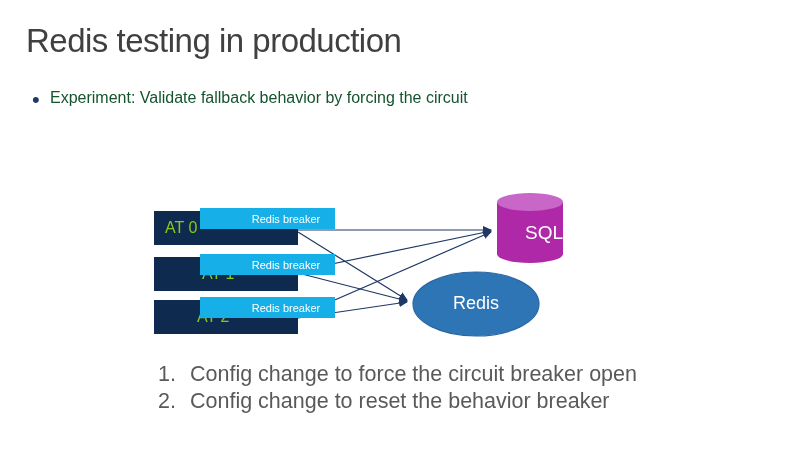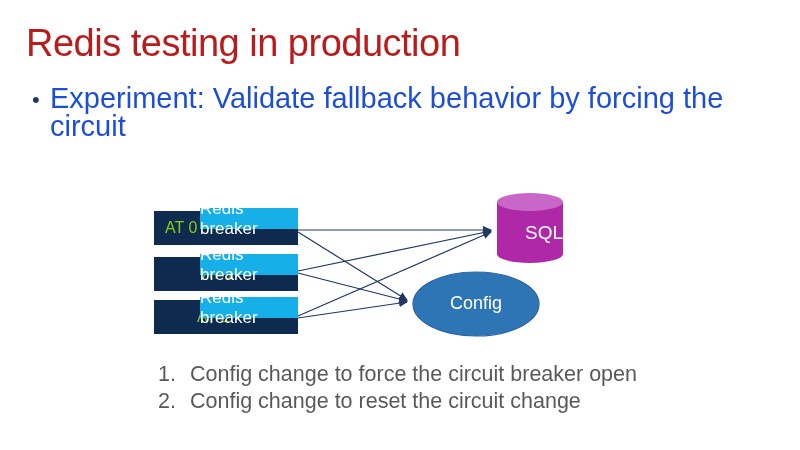--- a/index.html
+++ b/index.html
@@ -5,47 +5,47 @@
   html,body{margin:0;padding:0;background:#fff;}
   .slide{
     position:relative;
     width:800px;height:450px;
     background:#ffffff;
     overflow:hidden;
     font-family:"Liberation Sans", sans-serif;
   }
   .slide-title{
     position:absolute;left:26px;top:22px;
-    font-size:38px;font-weight:300;letter-spacing:-0.5px;
-    color:#b91c1c;
+    font-size:33px;font-weight:300;letter-spacing:-0.5px;
+    color:#404040;
   }
   .bullet-row{position:absolute;left:30px;top:84px;width:740px;}
   .bullet-dot{
     position:absolute;left:2px;top:2px;
     font-size:22px;color:#1F3864;line-height:28px;
   }
   .bullet-text{
     margin-left:20px;
-    font-size:29px;line-height:28px;color:#1d4ed8;
+    font-size:16px;line-height:28px;color:#14532d;
   }
   .bullet-text span{display:block;}
   .diagram-svg{position:absolute;left:0;top:0;width:800px;height:450px;}
   .at-box{
     position:absolute;left:154px;width:144px;height:34px;
     background:#0E2A4F;
     display:flex;align-items:center;
     color:#84cc16;font-size:16px;
     padding-left:0;box-sizing:border-box;
   }
   .at-box .at-label{padding-left:11px;}
   .breaker-box{
     position:absolute;left:200px;width:98px;height:21px;
     background:#16AFE8;
     display:flex;align-items:center;justify-content:center;
-    color:#ffffff;font-size:17px;
+    color:#ffffff;font-size:11px;padding-left:37px;
   }
   .at0{top:211px;} .brk0{top:208px;}
   .at1{top:257px;padding-left:37px;} .brk1{top:254px;}
   .at2{top:300px;padding-left:32px;} .brk2{top:297px;}
   .sql-label{
     position:absolute;left:497px;top:222px;width:66px;
     text-align:right;color:#ffffff;font-size:19px;
   }
   .redis-label{
     position:absolute;left:413px;top:293px;width:126px;
@@ -109,26 +109,26 @@
   </div>
 
   <div class="at-box at2">
     <span class="at-label">AT 2</span>
   </div>
   <div class="breaker-box brk2">
     <span>Redis breaker</span>
   </div>
 
   <div class="sql-label">SQL</div>
-  <div class="redis-label">Config</div>
+  <div class="redis-label">Redis</div>
 
   <div class="steps">
     <div class="step-row">
       <span class="step-num">1.</span>
       <span class="step-text">Config change to force the circuit breaker open</span>
     </div>
     <div class="step-row">
       <span class="step-num">2.</span>
-      <span class="step-text">Config change to reset the circuit change</span>
+      <span class="step-text">Config change to reset the behavior breaker</span>
     </div>
   </div>
 
 </div>
 
 </body></html>

